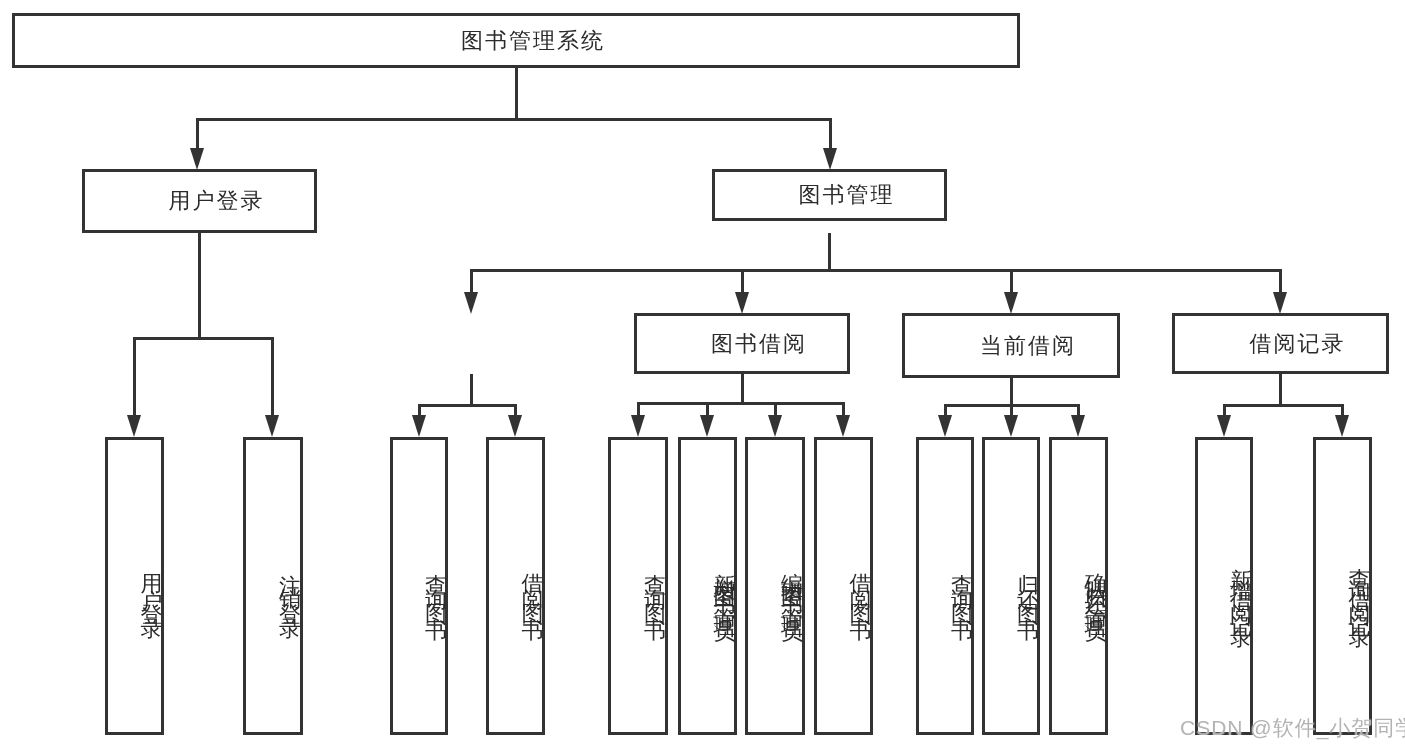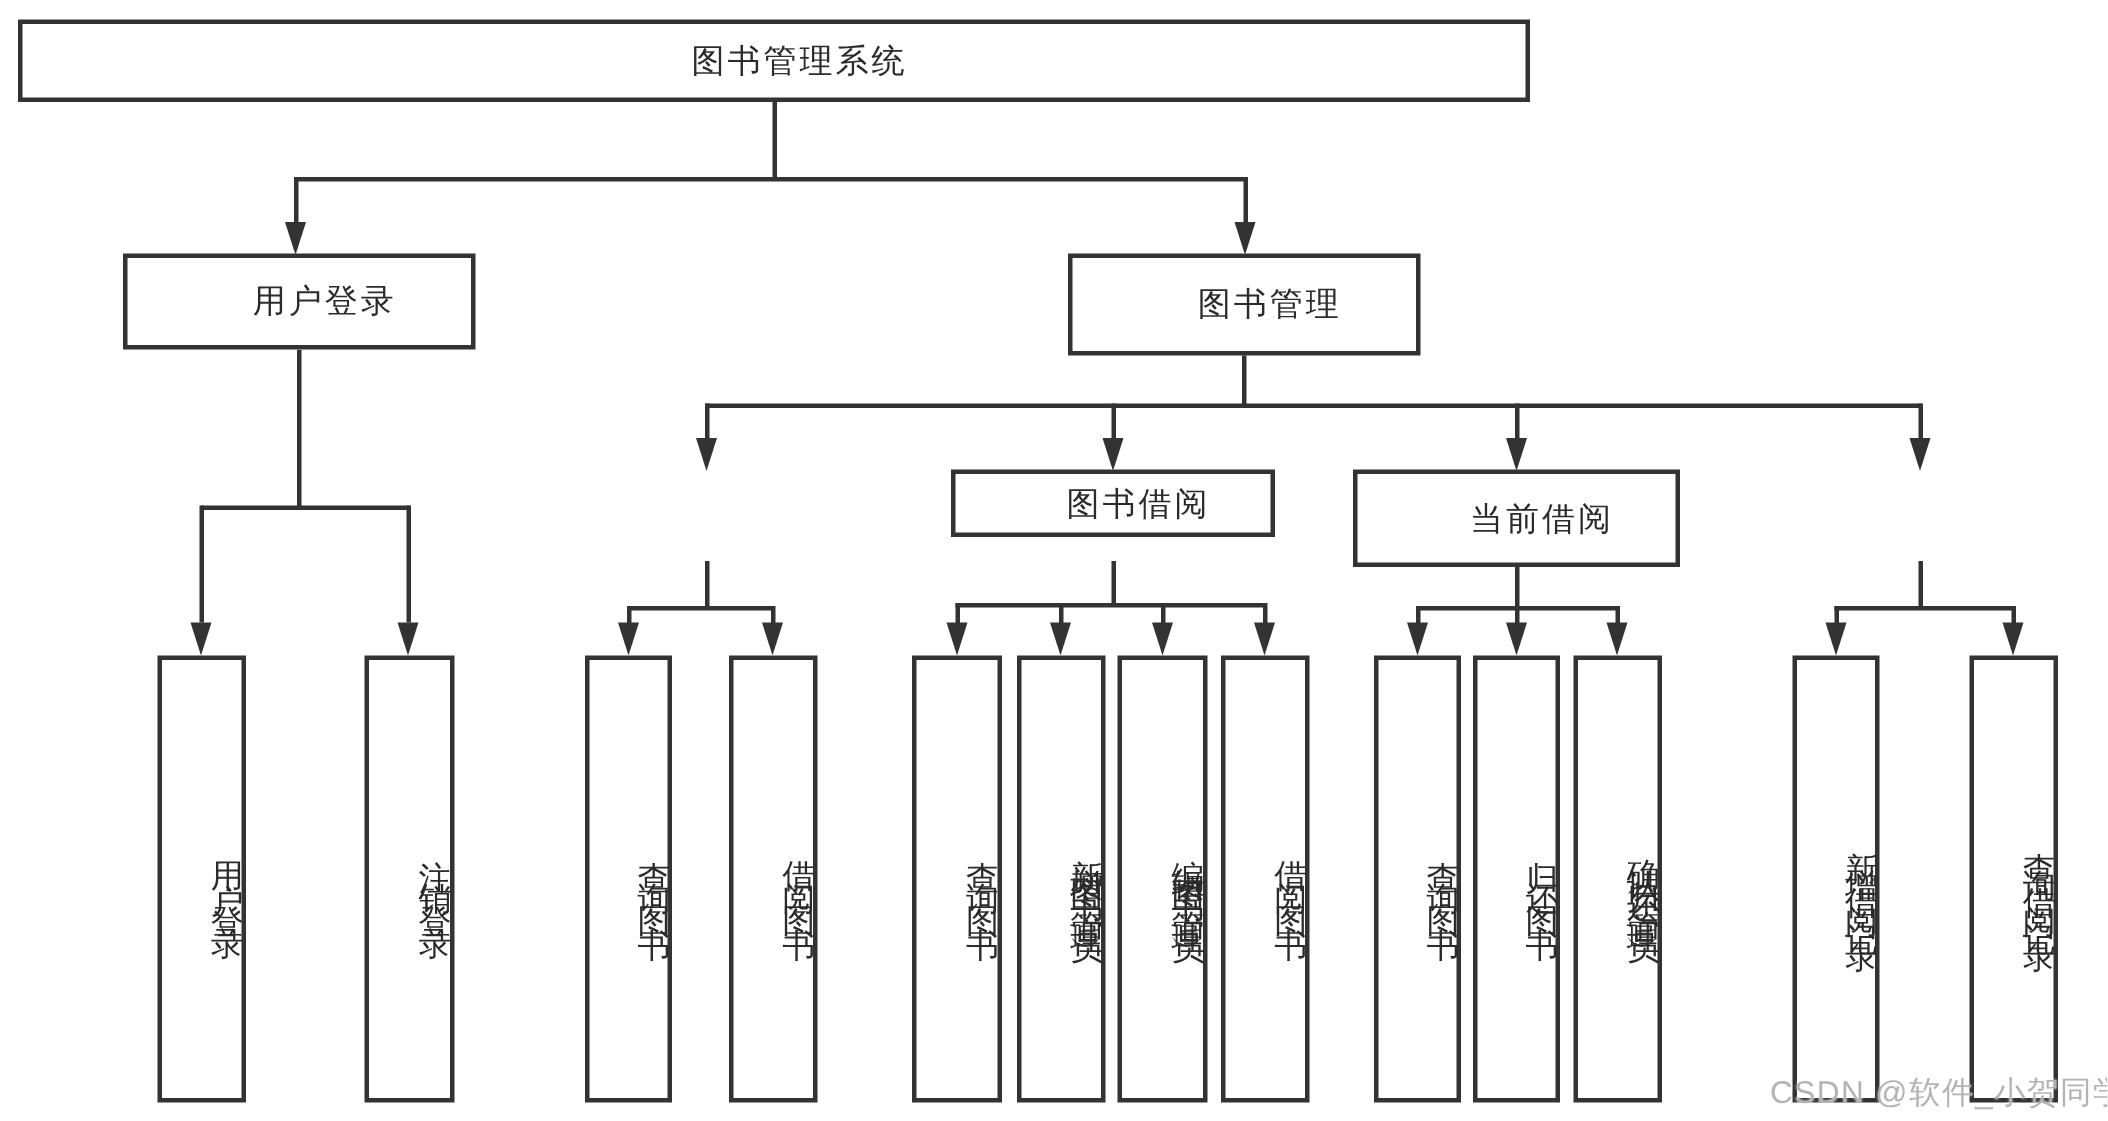--- a/index.html
+++ b/index.html
@@ -116,27 +116,28 @@
   <div class="hline" style="left:1223px;top:404px;width:120px"></div>
   <div class="vline" style="left:1223px;top:404px;height:12px"></div>
   <div class="arrow" style="left:1217px;top:415px"></div>
   <div class="vline" style="left:1341px;top:404px;height:12px"></div>
   <div class="arrow" style="left:1335px;top:415px"></div>
 
   <div class="box" style="left:12px;top:13px;width:1008px;height:55px">图书管理系统</div>
 
   <div class="box" style="left:82px;top:169px;width:235px;height:64px">用户登录</div>
 
-  <div class="box" style="left:712px;top:169px;width:235px;height:68px">图书管理</div>
+  <div class="box" style="left:712px;top:169px;width:235px;height:52px">图书管理</div>
 
 
-  <div class="box" style="left:634px;top:313px;width:216px;height:45px">图书借阅</div>
+  <div class="box" style="left:634px;top:313px;width:216px;height:61px">图书借阅</div>
 
   <div class="box" style="left:902px;top:313px;width:218px;height:65px">当前借阅</div>
 
+  <div class="box" style="left:1172px;top:313px;width:217px;height:61px">借阅记录</div>
 
   <div class="box vbox" style="left:105px;top:437px;width:59px;height:298px">
     <span class="vtext">用户登录</span>
   </div>
   <div class="box vbox" style="left:243px;top:437px;width:60px;height:298px">
     <span class="vtext">注销登录</span>
   </div>
 
   <div class="box vbox" style="left:390px;top:437px;width:58px;height:298px">
     <span class="vtext">查询图书</span>

